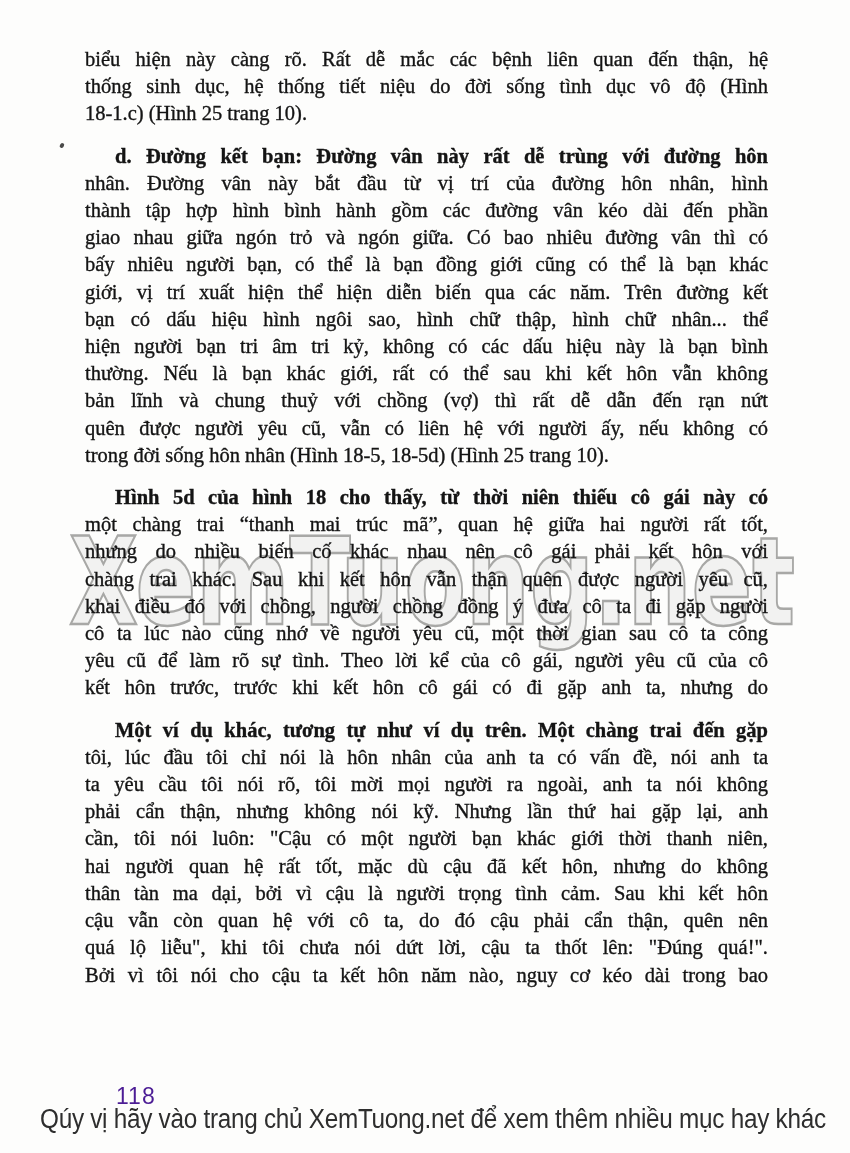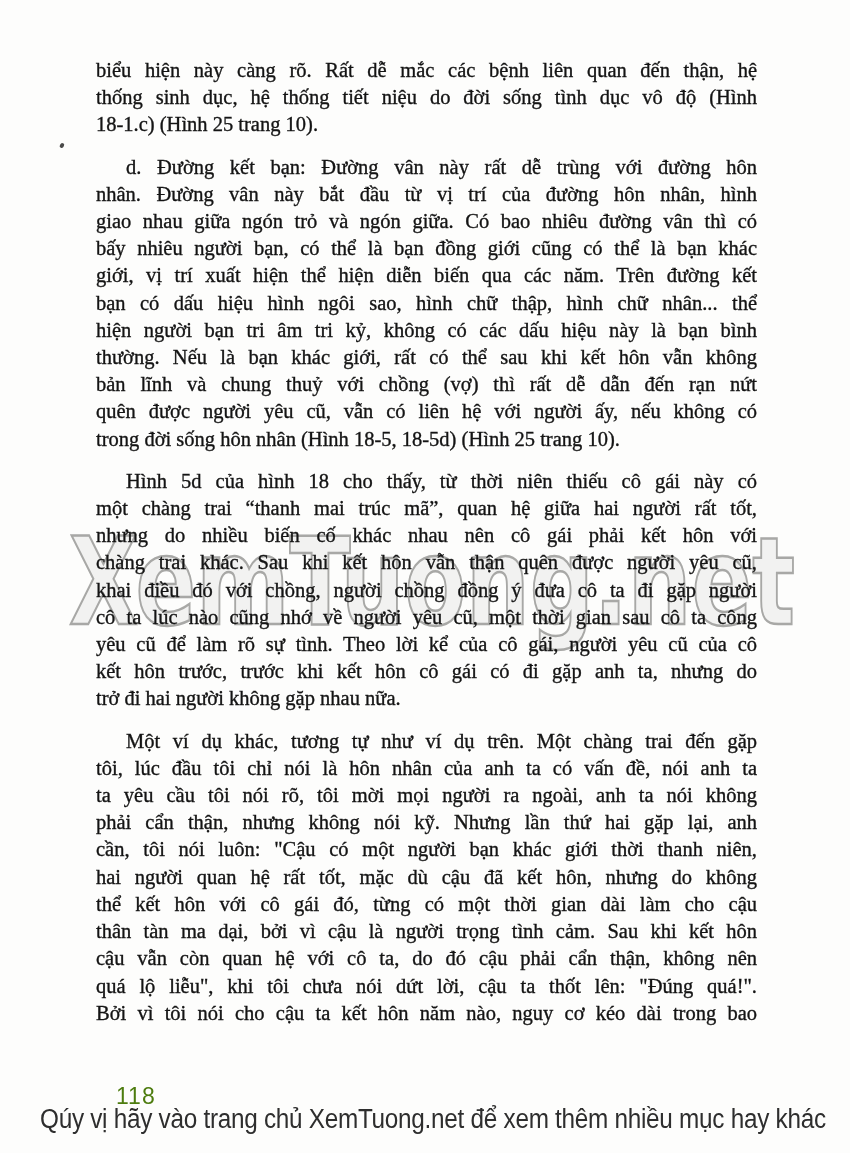--- a/index.html
+++ b/index.html
@@ -34,46 +34,46 @@
   .text-block {
     position: absolute;
     left: 85px;
     top: 46px;
     width: 683px;
     z-index: 2;
     font-size: 20.5px;
     line-height: 27.2px;
     -webkit-text-stroke: 0.35px var(--text-color);
   }
-  .para { margin: 11px; }
+  .para { margin: 0; }
   .para + .para { margin-top: 15px; }
   .para .line {
     display: block;
     text-align: justify;
     text-align-last: justify;
     white-space: normal;
   }
   .para .line.last { text-align-last: left; }
-  .para.indent .line:first-child { text-indent: 30px; }
+  .para.indent .line:first-child { text-indent: 30px; font-weight: bold; }
   .speck {
     position: absolute;
     left: 60px; top: 143px;
     width: 4px; height: 5px;
     background: #4a4a4a;
     border-radius: 50% 50% 60% 40%;
     transform: rotate(24deg);
     z-index: 2;
   }
   .page-number {
     position: absolute;
     left: 116px; top: 1083px;
     z-index: 3;
     font-family: "Liberation Sans", sans-serif;
     font-size: 23px;
-    color: #4d7c0f;
+    color: #4c1d95;
     letter-spacing: 1px;
   }
   .footer-promo {
     position: absolute;
     left: 40px; top: 1104px;
     z-index: 2;
     font-family: "Liberation Sans", sans-serif;
     font-size: 27px;
     color: var(--footer-color);
     white-space: nowrap;
@@ -93,51 +93,50 @@
 
 <main class="text-block" id="paragraphs">
     <p class="para">
       <span class="line">biểu hiện này càng rõ. Rất dễ mắc các bệnh liên quan đến thận, hệ</span>
       <span class="line">thống sinh dục, hệ thống tiết niệu do đời sống tình dục vô độ (Hình</span>
       <span class="line last">18-1.c) (Hình 25 trang 10).</span>
     </p>
     <p class="para indent">
       <span class="line">d. Đường kết bạn: Đường vân này rất dễ trùng với đường hôn</span>
       <span class="line">nhân. Đường vân này bắt đầu từ vị trí của đường hôn nhân, hình</span>
+      <span class="line">thành tập hợp hình bình hành gồm các đường vân kéo dài đến phần</span>
       <span class="line">giao nhau giữa ngón trỏ và ngón giữa. Có bao nhiêu đường vân thì có</span>
       <span class="line">bấy nhiêu người bạn, có thể là bạn đồng giới cũng có thể là bạn khác</span>
       <span class="line">giới, vị trí xuất hiện thể hiện diễn biến qua các năm. Trên đường kết</span>
       <span class="line">bạn có dấu hiệu hình ngôi sao, hình chữ thập, hình chữ nhân... thể</span>
       <span class="line">hiện người bạn tri âm tri kỷ, không có các dấu hiệu này là bạn bình</span>
       <span class="line">thường. Nếu là bạn khác giới, rất có thể sau khi kết hôn vẫn không</span>
       <span class="line">bản lĩnh và chung thuỷ với chồng (vợ) thì rất dễ dẫn đến rạn nứt</span>
       <span class="line">quên được người yêu cũ, vẫn có liên hệ với người ấy, nếu không có</span>
       <span class="line last">trong đời sống hôn nhân (Hình 18-5, 18-5d) (Hình 25 trang 10).</span>
     </p>
     <p class="para indent">
       <span class="line">Hình 5d của hình 18 cho thấy, từ thời niên thiếu cô gái này có</span>
       <span class="line">một chàng trai “thanh mai trúc mã”, quan hệ giữa hai người rất tốt,</span>
       <span class="line">nhưng do nhiều biến cố khác nhau nên cô gái phải kết hôn với</span>
       <span class="line">chàng trai khác. Sau khi kết hôn vẫn thận quên được người yêu cũ,</span>
       <span class="line">khai điều đó với chồng, người chồng đồng ý đưa cô ta đi gặp người</span>
       <span class="line">cô ta lúc nào cũng nhớ về người yêu cũ, một thời gian sau cô ta công</span>
       <span class="line">yêu cũ để làm rõ sự tình. Theo lời kể của cô gái, người yêu cũ của cô</span>
       <span class="line">kết hôn trước, trước khi kết hôn cô gái có đi gặp anh ta, nhưng do</span>
-      <span class="line last">trở đi hai người không gặp nhau nữa.</span>
     </p>
     <p class="para indent">
       <span class="line">Một ví dụ khác, tương tự như ví dụ trên. Một chàng trai đến gặp</span>
       <span class="line">tôi, lúc đầu tôi chỉ nói là hôn nhân của anh ta có vấn đề, nói anh ta</span>
       <span class="line">ta yêu cầu tôi nói rõ, tôi mời mọi người ra ngoài, anh ta nói không</span>
       <span class="line">phải cẩn thận, nhưng không nói kỹ. Nhưng lần thứ hai gặp lại, anh</span>
       <span class="line">cần, tôi nói luôn: "Cậu có một người bạn khác giới thời thanh niên,</span>
       <span class="line">hai người quan hệ rất tốt, mặc dù cậu đã kết hôn, nhưng do không</span>
-      <span class="line">thể kết hôn với cô gái đó, từng có một thời gian dài làm cho cậu</span>
       <span class="line">thân tàn ma dại, bởi vì cậu là người trọng tình cảm. Sau khi kết hôn</span>
-      <span class="line">cậu vẫn còn quan hệ với cô ta, do đó cậu phải cẩn thận, không nên</span>
+      <span class="line">cậu vẫn còn quan hệ với cô ta, do đó cậu phải cẩn thận, quên nên</span>
       <span class="line">quá lộ liễu", khi tôi chưa nói dứt lời, cậu ta thốt lên: "Đúng quá!".</span>
       <span class="line">Bởi vì tôi nói cho cậu ta kết hôn năm nào, nguy cơ kéo dài trong bao</span>
     </p>
   </main>
 
 <div class="page-number">118</div>
 
 <div class="footer-promo">Qúy vị hãy vào trang chủ XemTuong.net để xem thêm nhiều mục hay khác</div>
 
 </body></html>

